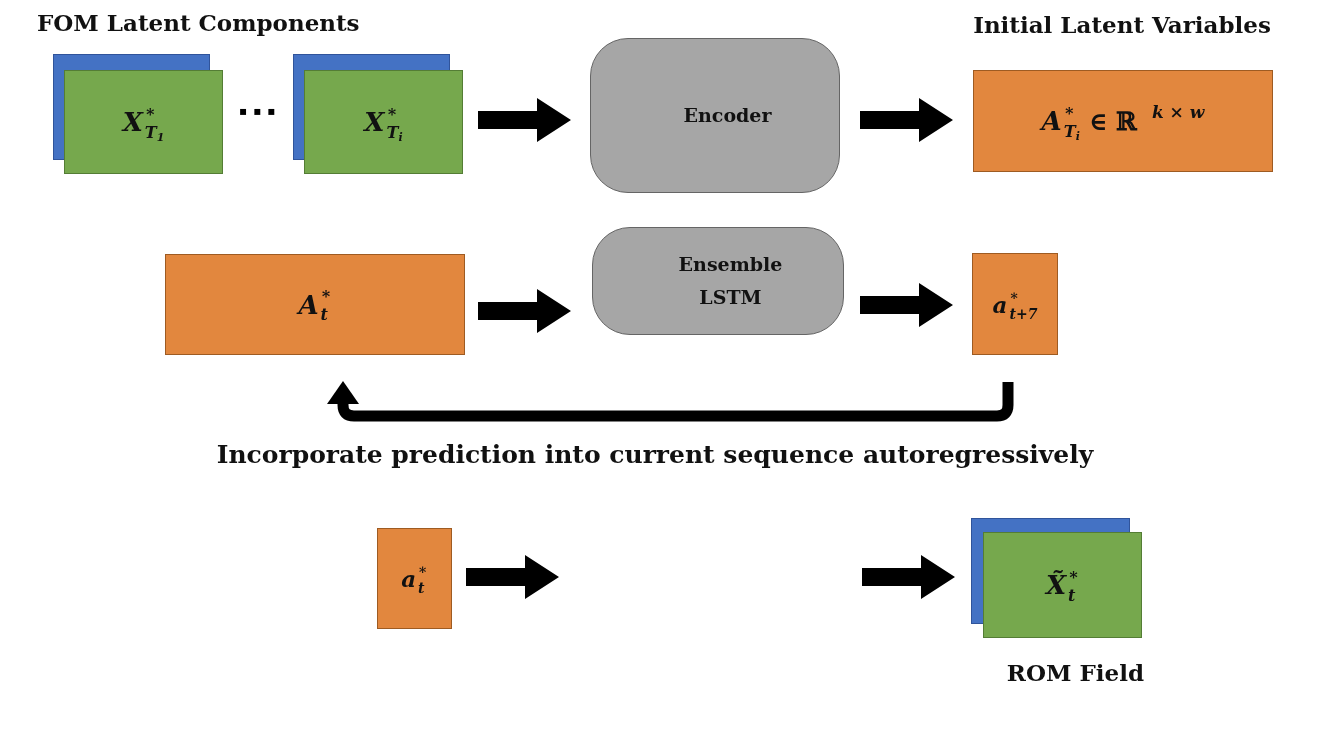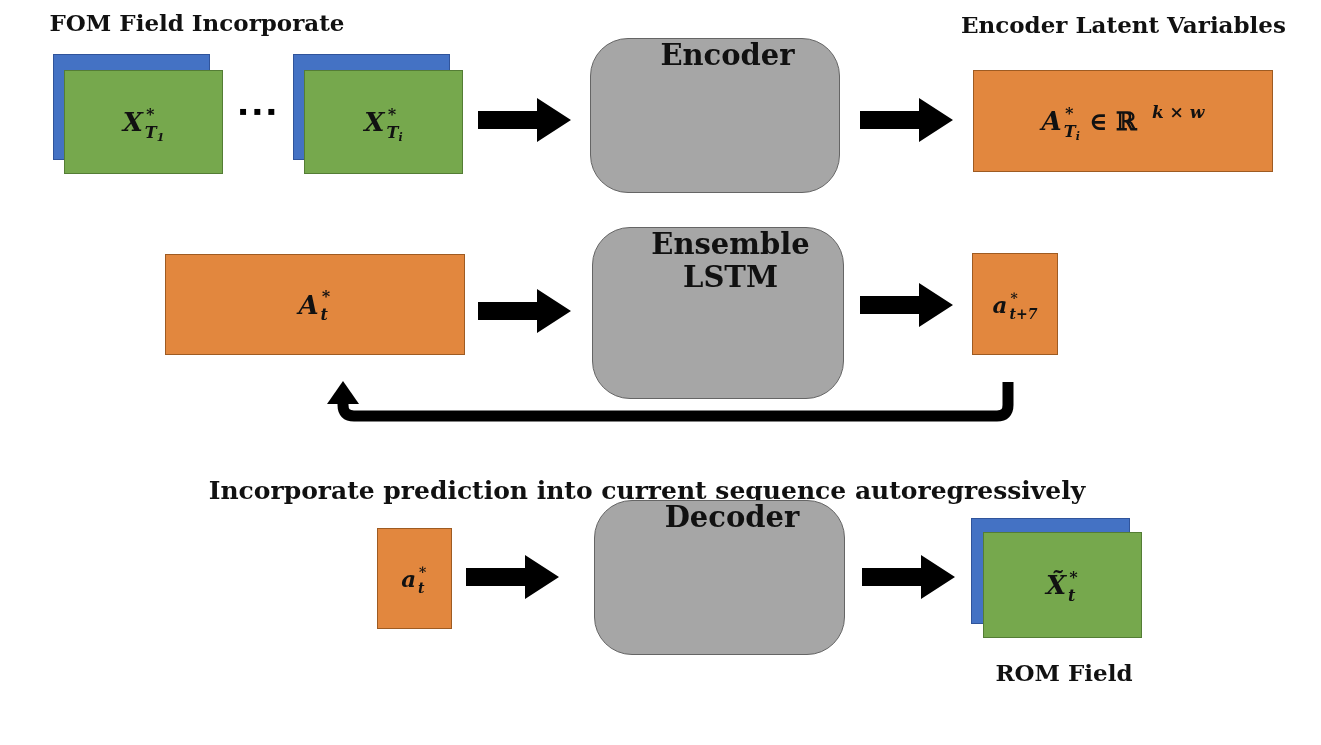--- a/index.html
+++ b/index.html
@@ -17,38 +17,39 @@
     overflow: hidden;
   }
   .heading {
     position: absolute;
     font-weight: bold;
     font-size: 23px;
     line-height: 30px;
     text-align: center;
     white-space: nowrap;
   }
-  .heading.two-line { white-space: normal; line-height: 31px; }
+  .heading.two-line { white-space: normal; line-height: 31px; text-align: right; }
   .caption {
     position: absolute;
     font-weight: bold;
     font-size: 25px;
     text-align: center;
     white-space: nowrap;
   }
   .process-box {
     position: absolute;
     background: #A6A6A6;
     border: 1.5px solid #656565;
     border-radius: 38px;
     display: flex;
     flex-direction: column;
     align-items: center;
-    font-weight: bold;
-    font-size: 29px;
+    justify-content: center;
+    font-weight: bold;
+    font-size: 19px;
     line-height: 33px;
     text-align: center;
     box-sizing: border-box;
     padding-left: 25px;
   }
   .orange-rect {
     position: absolute;
     background: #E2873E;
     border: 1.5px solid #9E5B22;
     display: flex;
@@ -106,21 +107,21 @@
   .m-restsup { font-size: 17px; margin-left: 15px; transform: translateY(-9px); line-height: 1; }
   .m.small .m-base { font-size: 23px; }
   .m.small .m-ss { height: 33px; }
   .m.small .m-sup, .m.small .m-sub { font-size: 14px; }
 </style>
 </head>
 <body>
 
 <div class="canvas">
 
-  <div class="heading" style="left:37px; top:8px; width:320px;">FOM Field Incorporate</div>
+  <div class="heading" style="left:37px; top:8px; width:320px;">FOM Latent Components</div>
 
   <div class="stack" style="left:53px; top:54px; width:169px; height:121px;">
     <div class="panel-blue" style="left:0; top:0; width:157px; height:106px;"></div>
     <div class="panel-green" style="left:11px; top:16px; width:159px; height:104px;">
       <span class="m">
         <span class="m-base">X</span>
         <span class="m-ss">
           <span class="m-sup">∗</span>
           <span class="m-sub">
               <span>T</span>
@@ -154,21 +155,21 @@
   </svg>
 
   <div class="process-box" style="left:590px; top:38px; width:250px; height:155px;">
     <span>Encoder</span>
   </div>
 
   <svg class="arrow" style="left:860px; top:96px;" width="93" height="48" viewBox="0 0 93 48">
     <polygon points="0,15 59,15 59,2 93,24 59,46 59,33 0,33" fill="#000000"></polygon>
   </svg>
 
-  <div class="heading" style="left:961px; top:10px; width:322px;">Encoder Latent Variables</div>
+  <div class="heading" style="left:961px; top:10px; width:322px;">Initial Latent Variables</div>
 
   <div class="orange-rect" style="left:973px; top:70px; width:300px; height:102px;">
     <span class="m">
       <span class="m-base">A</span>
       <span class="m-ss">
         <span class="m-sup">∗</span>
         <span class="m-sub">
             <span>T</span>
             <span class="m-subsub">i</span>
           </span>
@@ -187,21 +188,21 @@
             <span>t</span>
           </span>
       </span>
     </span>
   </div>
 
   <svg class="arrow" style="left:478px; top:287px;" width="93" height="48" viewBox="0 0 93 48">
     <polygon points="0,15 59,15 59,2 93,24 59,46 59,33 0,33" fill="#000000"></polygon>
   </svg>
 
-  <div class="process-box" style="left:592px; top:227px; width:252px; height:172px;">
+  <div class="process-box" style="left:592px; top:227px; width:252px; height:108px;">
     <span>Ensemble</span>
     <span>LSTM</span>
   </div>
 
   <svg class="arrow" style="left:860px; top:281px;" width="93" height="48" viewBox="0 0 93 48">
     <polygon points="0,15 59,15 59,2 93,24 59,46 59,33 0,33" fill="#000000"></polygon>
   </svg>
 
   <div class="orange-rect" style="left:972px; top:253px; width:86px; height:102px;">
     <span class="m small">
@@ -213,41 +214,38 @@
           </span>
       </span>
     </span>
   </div>
 
   <svg class="arrow" style="left:320px; top:376px;" width="700" height="54" viewBox="0 0 700 54">
     <path d="M688,6 L688,29 Q688,40 677,40 L34,40 Q23,40 23,29 L23,23" fill="none" stroke="#000000" stroke-width="11"></path>
     <polygon points="23,5 7,28 39,28" fill="#000000"></polygon>
   </svg>
 
-  <div class="caption" style="left:162px; top:440px; width:970px;margin-top:36px;">Incorporate prediction into current sequence autoregressively</div>
+  <div class="caption" style="left:170px; top:440px; width:970px;">Incorporate prediction into current sequence autoregressively</div>
 
   <div class="orange-rect" style="left:377px; top:528px; width:75px; height:101px;">
     <span class="m small">
       <span class="m-base">a</span>
       <span class="m-ss">
         <span class="m-sup">∗</span>
         <span class="m-sub">
             <span>t</span>
           </span>
       </span>
     </span>
   </div>
 
   <svg class="arrow" style="left:466px; top:553px;" width="93" height="48" viewBox="0 0 93 48">
     <polygon points="0,15 59,15 59,2 93,24 59,46 59,33 0,33" fill="#000000"></polygon>
   </svg>
 
-  <div class="process-box" style="left:594px; top:500px; width:251px; height:155px;">
-    <span>Decoder</span>
-  </div>
 
   <svg class="arrow" style="left:862px; top:553px;" width="93" height="48" viewBox="0 0 93 48">
     <polygon points="0,15 59,15 59,2 93,24 59,46 59,33 0,33" fill="#000000"></polygon>
   </svg>
 
   <div class="stack" style="left:971px; top:518px; width:171px; height:120px;">
     <div class="panel-blue" style="left:0; top:0; width:159px; height:106px;"></div>
     <div class="panel-green" style="left:12px; top:14px; width:159px; height:106px;">
       <span class="m">
         <span class="m-base">X̃</span>

